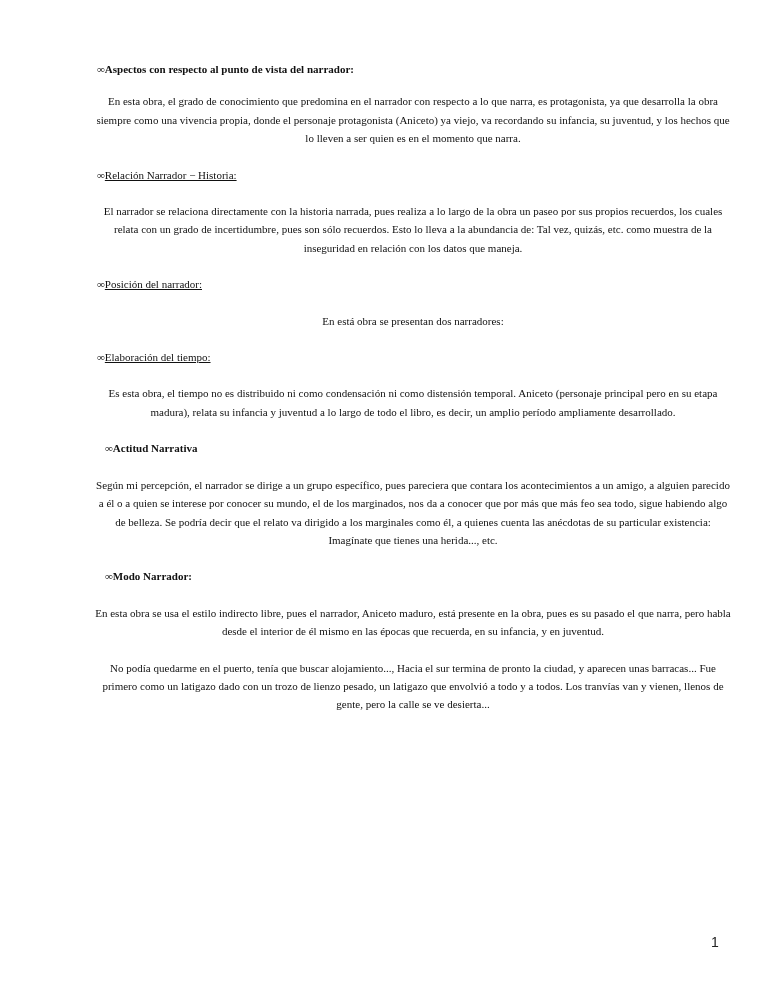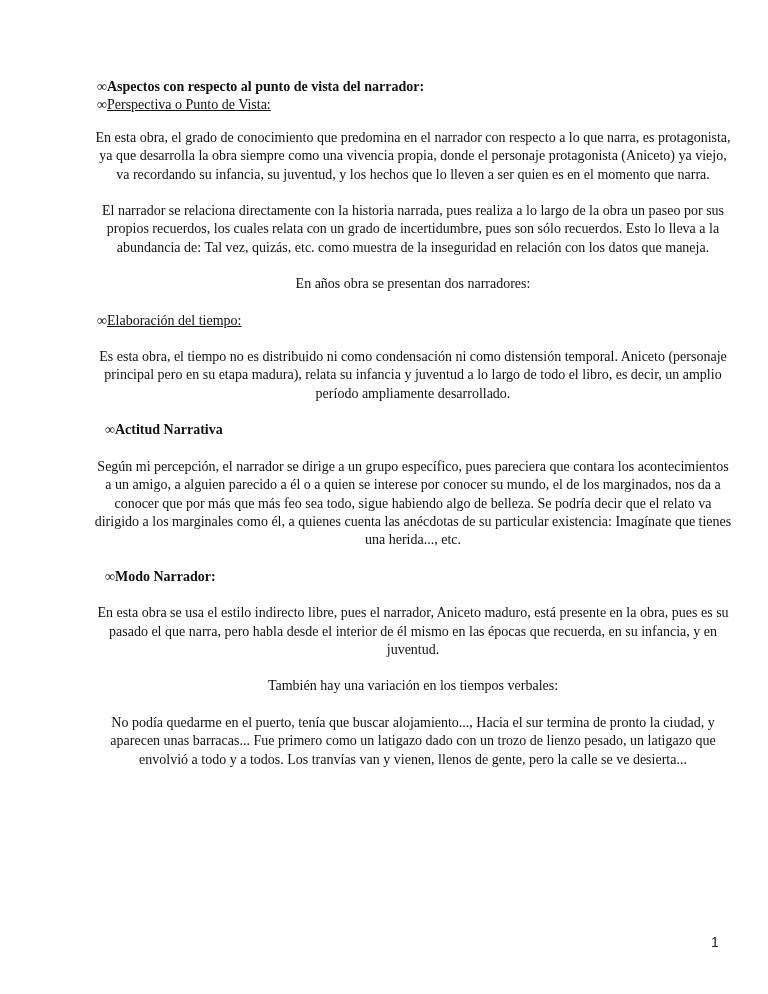--- a/index.html
+++ b/index.html
@@ -3,22 +3,22 @@
 <meta charset="utf-8">
 <style>
   html, body { margin: 0; padding: 0; background: #ffffff; }
   body {
     width: 768px; height: 994px; position: relative; overflow: hidden;
     font-family: "Liberation Serif", "DejaVu Serif", serif;
     color: #111111;
   }
   .page { position: absolute; left: 0; top: 0; width: 768px; height: 994px; }
   .content {
-    position: absolute; left: 93px; top: 78px; width: 640px;
-    font-size: 14px; line-height: 18.4px;
+    position: absolute; left: 93px; top: 60px; width: 640px;
+    font-size: 11px; line-height: 18.4px;
   }
   .hd { margin: 0 0 0 4px; white-space: nowrap; }
   .hd.bold { font-weight: bold; }
   .hd .sym { font-weight: normal; }
   .hd .u { text-decoration: underline; }
   .hd-block { margin-bottom: 14px; }
   p { margin: 0 0 18px 0; text-align: center; }
   .sec-hd { margin: 0 0 18px 4px; }
   .sec-hd.bold { font-weight: bold; margin-left: 12px; }
   .sec-hd .sym { font-weight: normal; }
@@ -31,36 +31,36 @@
   }
 </style>
 </head>
 <body>
 
 <div class="page">
   <div class="content">
 
     <div class="hd-block">
       <div class="hd bold"><span class="sym">∞</span><span>Aspectos con respecto al punto de vista del narrador:</span></div>
-      <div class="hd"><span class="sym">∞</span><span class="u">Perspectiva o Punto de Vista:</span></div>
     </div>
     <p>En esta obra, el grado de conocimiento que predomina en el narrador con respecto a lo que narra, es protagonista, ya que desarrolla la obra siempre como una vivencia propia, donde el personaje protagonista (Aniceto) ya viejo, va recordando su infancia, su juventud, y los hechos que lo lleven a ser quien es en el momento que narra.</p>
 
+    <div class="sec-hd"><span class="sym">∞</span><span class="u">Relación Narrador − Historia:</span></div>
     <p>El narrador se relaciona directamente con la historia narrada, pues realiza a lo largo de la obra un paseo por sus propios recuerdos, los cuales relata con un grado de incertidumbre, pues son sólo recuerdos. Esto lo lleva a la abundancia de: Tal vez, quizás, etc. como muestra de la inseguridad en relación con los datos que maneja.</p>
 
-    <p>En años obra se presentan dos narradores:</p>
+    <div class="sec-hd"><span class="sym">∞</span><span class="u">Posición del narrador:</span></div>
+    <p>En está obra se presentan dos narradores:</p>
 
     <div class="sec-hd"><span class="sym">∞</span><span class="u">Elaboración del tiempo:</span></div>
     <p>Es esta obra, el tiempo no es distribuido ni como condensación ni como distensión temporal. Aniceto (personaje principal pero en su etapa madura), relata su infancia y juventud a lo largo de todo el libro, es decir, un amplio período ampliamente desarrollado.</p>
 
     <div class="sec-hd bold"><span class="sym">∞</span><span>Actitud Narrativa</span></div>
     <p>Según mi percepción, el narrador se dirige a un grupo específico, pues pareciera que contara los acontecimientos a un amigo, a alguien parecido a él o a quien se interese por conocer su mundo, el de los marginados, nos da a conocer que por más que más feo sea todo, sigue habiendo algo de belleza. Se podría decir que el relato va dirigido a los marginales como él, a quienes cuenta las anécdotas de su particular existencia: Imagínate que tienes una herida..., etc.</p>
 
     <div class="sec-hd bold"><span class="sym">∞</span><span>Modo Narrador:</span></div>
     <p>En esta obra se usa el estilo indirecto libre, pues el narrador, Aniceto maduro, está presente en la obra, pues es su pasado el que narra, pero habla desde el interior de él mismo en las épocas que recuerda, en su infancia, y en juventud.</p>
-    <p>También hay una variación en los tiempos verbales:</p>
 
     <p><span>No </span><span class="ul">podía</span><span> quedarme en el puerto, </span><span class="ul">tenía</span><span> que buscar alojamiento..., Hacia el sur </span><span class="ul">termina</span><span> de pronto la ciudad, y </span><span class="ul">aparecen</span><span> unas barracas... </span><span class="ul">Fue</span><span> primero como un latigazo dado con un trozo de lienzo pesado, un latigazo que </span><span class="ul">envolvió</span><span> a todo y a todos. Los tranvías </span><span class="ul">van</span><span> y </span><span class="ul">vienen</span><span>, llenos de gente, pero la calle </span><span class="ul">se</span><span> </span><span class="ul">ve</span><span> desierta...</span></p>
 
   </div>
 
   <div class="pagenum">1</div>
 </div>
 
 </body></html>

